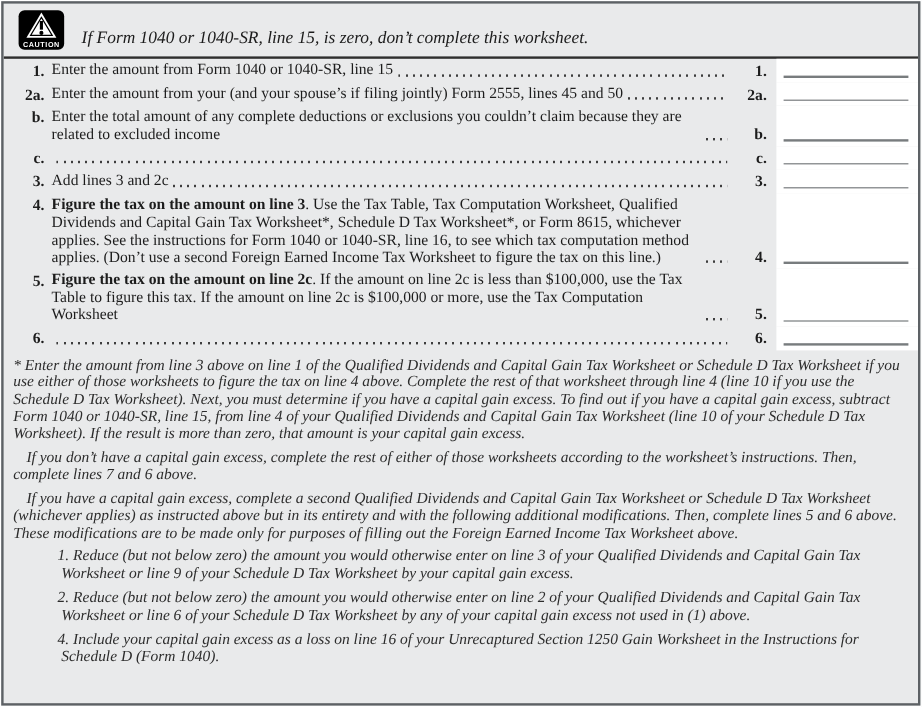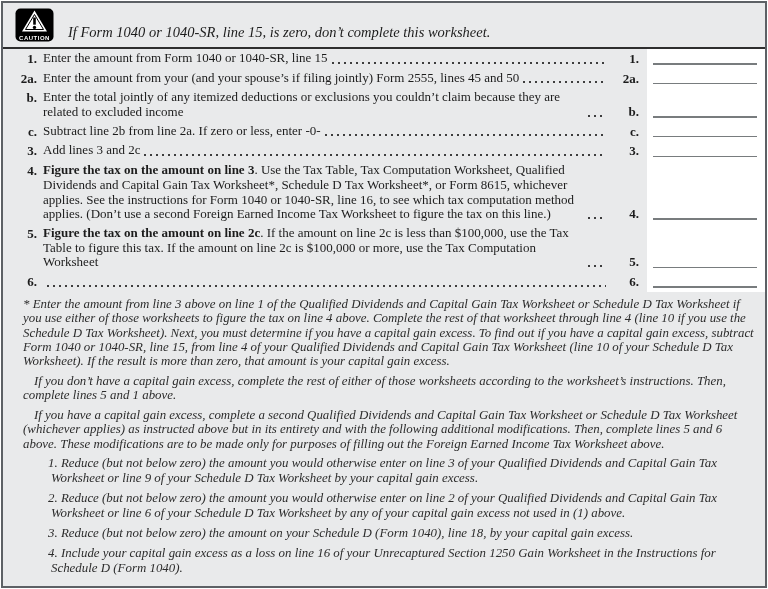--- a/index.html
+++ b/index.html
@@ -42,21 +42,21 @@
   .row .entry { width: 118px; flex: 0 0 118px; background: #ffffff; position: relative; }
   .row .entry .uline {
     position: absolute; left: 6px; right: 8px; bottom: 4px; height: 1.4px;
     background: #787c7e; display: block;
   }
   
   .footnotes {
     flex: 1; padding: 5px 10px 0 8px;
     font-style: italic; font-size: 12.9px; line-height: 1.12; color: #2c2c2c;
   }
-  .fn { margin: 0 0 5px 12px; }
+  .fn { margin: 0 0 5px 0; }
   .fn.indent { text-indent: 11px; }
   .fn.mod { margin: 0 0 6px 40px; text-indent: -3px; }
   b { font-weight: bold; }
 </style>
 </head>
 <body>
 
 <div class="sheet">
 
   <div class="caution-bar">
@@ -92,33 +92,32 @@
     </div>
     <div class="rlabel">2a.</div>
     <div class="entry">
           <span class="uline"></span>
         </div>
   </div>
 
   <div class="row">
     <div class="num">b.</div>
     <div class="body">
-      <span class="lead"><span class="lead-rest">Enter the total jointly of any itemized deductions or exclusions you couldn’t claim because they are related to excluded income</span></span>
+      <span class="lead"><span class="lead-rest">Enter the total amount of any complete deductions or exclusions you couldn’t claim because they are related to excluded income</span></span>
       <span class="leader"></span>
     </div>
     <div class="rlabel">b.</div>
     <div class="entry">
           <span class="uline"></span>
         </div>
   </div>
 
   <div class="row">
     <div class="num">c.</div>
     <div class="body">
-      <span class="lead"><span class="lead-rest">Subtract line 2b from line 2a. If zero or less, enter -0-</span></span>
       <span class="leader"></span>
     </div>
     <div class="rlabel">c.</div>
     <div class="entry">
           <span class="uline"></span>
         </div>
   </div>
 
   <div class="row">
     <div class="num">3.</div>
@@ -164,26 +163,25 @@
     <div class="rlabel">6.</div>
     <div class="entry">
           <span class="uline"></span>
         </div>
   </div>
 </div>
 
   <div class="footnotes">
   <p class="fn">* Enter the amount from line 3 above on line 1 of the Qualified Dividends and Capital Gain Tax Worksheet or Schedule D Tax Worksheet if you use either of those worksheets to figure the tax on line 4 above. Complete the rest of that worksheet through line 4 (line 10 if you use the Schedule D Tax Worksheet). Next, you must determine if you have a capital gain excess. To find out if you have a capital gain excess, subtract Form 1040 or 1040-SR, line 15, from line 4 of your Qualified Dividends and Capital Gain Tax Worksheet (line 10 of your Schedule D Tax Worksheet). If the result is more than zero, that amount is your capital gain excess.</p>
 
-  <p class="fn indent">If you don’t have a capital gain excess, complete the rest of either of those worksheets according to the worksheet’s instructions. Then, complete lines 5 and 1 above.</p>
+  <p class="fn indent">If you don’t have a capital gain excess, complete the rest of either of those worksheets according to the worksheet’s instructions. Then, complete lines 7 and 6 above.</p>
 
   <p class="fn indent">If you have a capital gain excess, complete a second Qualified Dividends and Capital Gain Tax Worksheet or Schedule D Tax Worksheet (whichever applies) as instructed above but in its entirety and with the following additional modifications. Then, complete lines 5 and 6 above. These modifications are to be made only for purposes of filling out the Foreign Earned Income Tax Worksheet above.</p>
 
   <p class="fn mod">1. Reduce (but not below zero) the amount you would otherwise enter on line 3 of your Qualified Dividends and Capital Gain Tax Worksheet or line 9 of your Schedule D Tax Worksheet by your capital gain excess.</p>
 
   <p class="fn mod">2. Reduce (but not below zero) the amount you would otherwise enter on line 2 of your Qualified Dividends and Capital Gain Tax Worksheet or line 6 of your Schedule D Tax Worksheet by any of your capital gain excess not used in (1) above.</p>
 
-  <p class="fn mod">3. Reduce (but not below zero) the amount on your Schedule D (Form 1040), line 18, by your capital gain excess.</p>
 
   <p class="fn mod">4. Include your capital gain excess as a loss on line 16 of your Unrecaptured Section 1250 Gain Worksheet in the Instructions for Schedule D (Form 1040).</p>
 </div>
 
 </div>
 
 </body></html>

